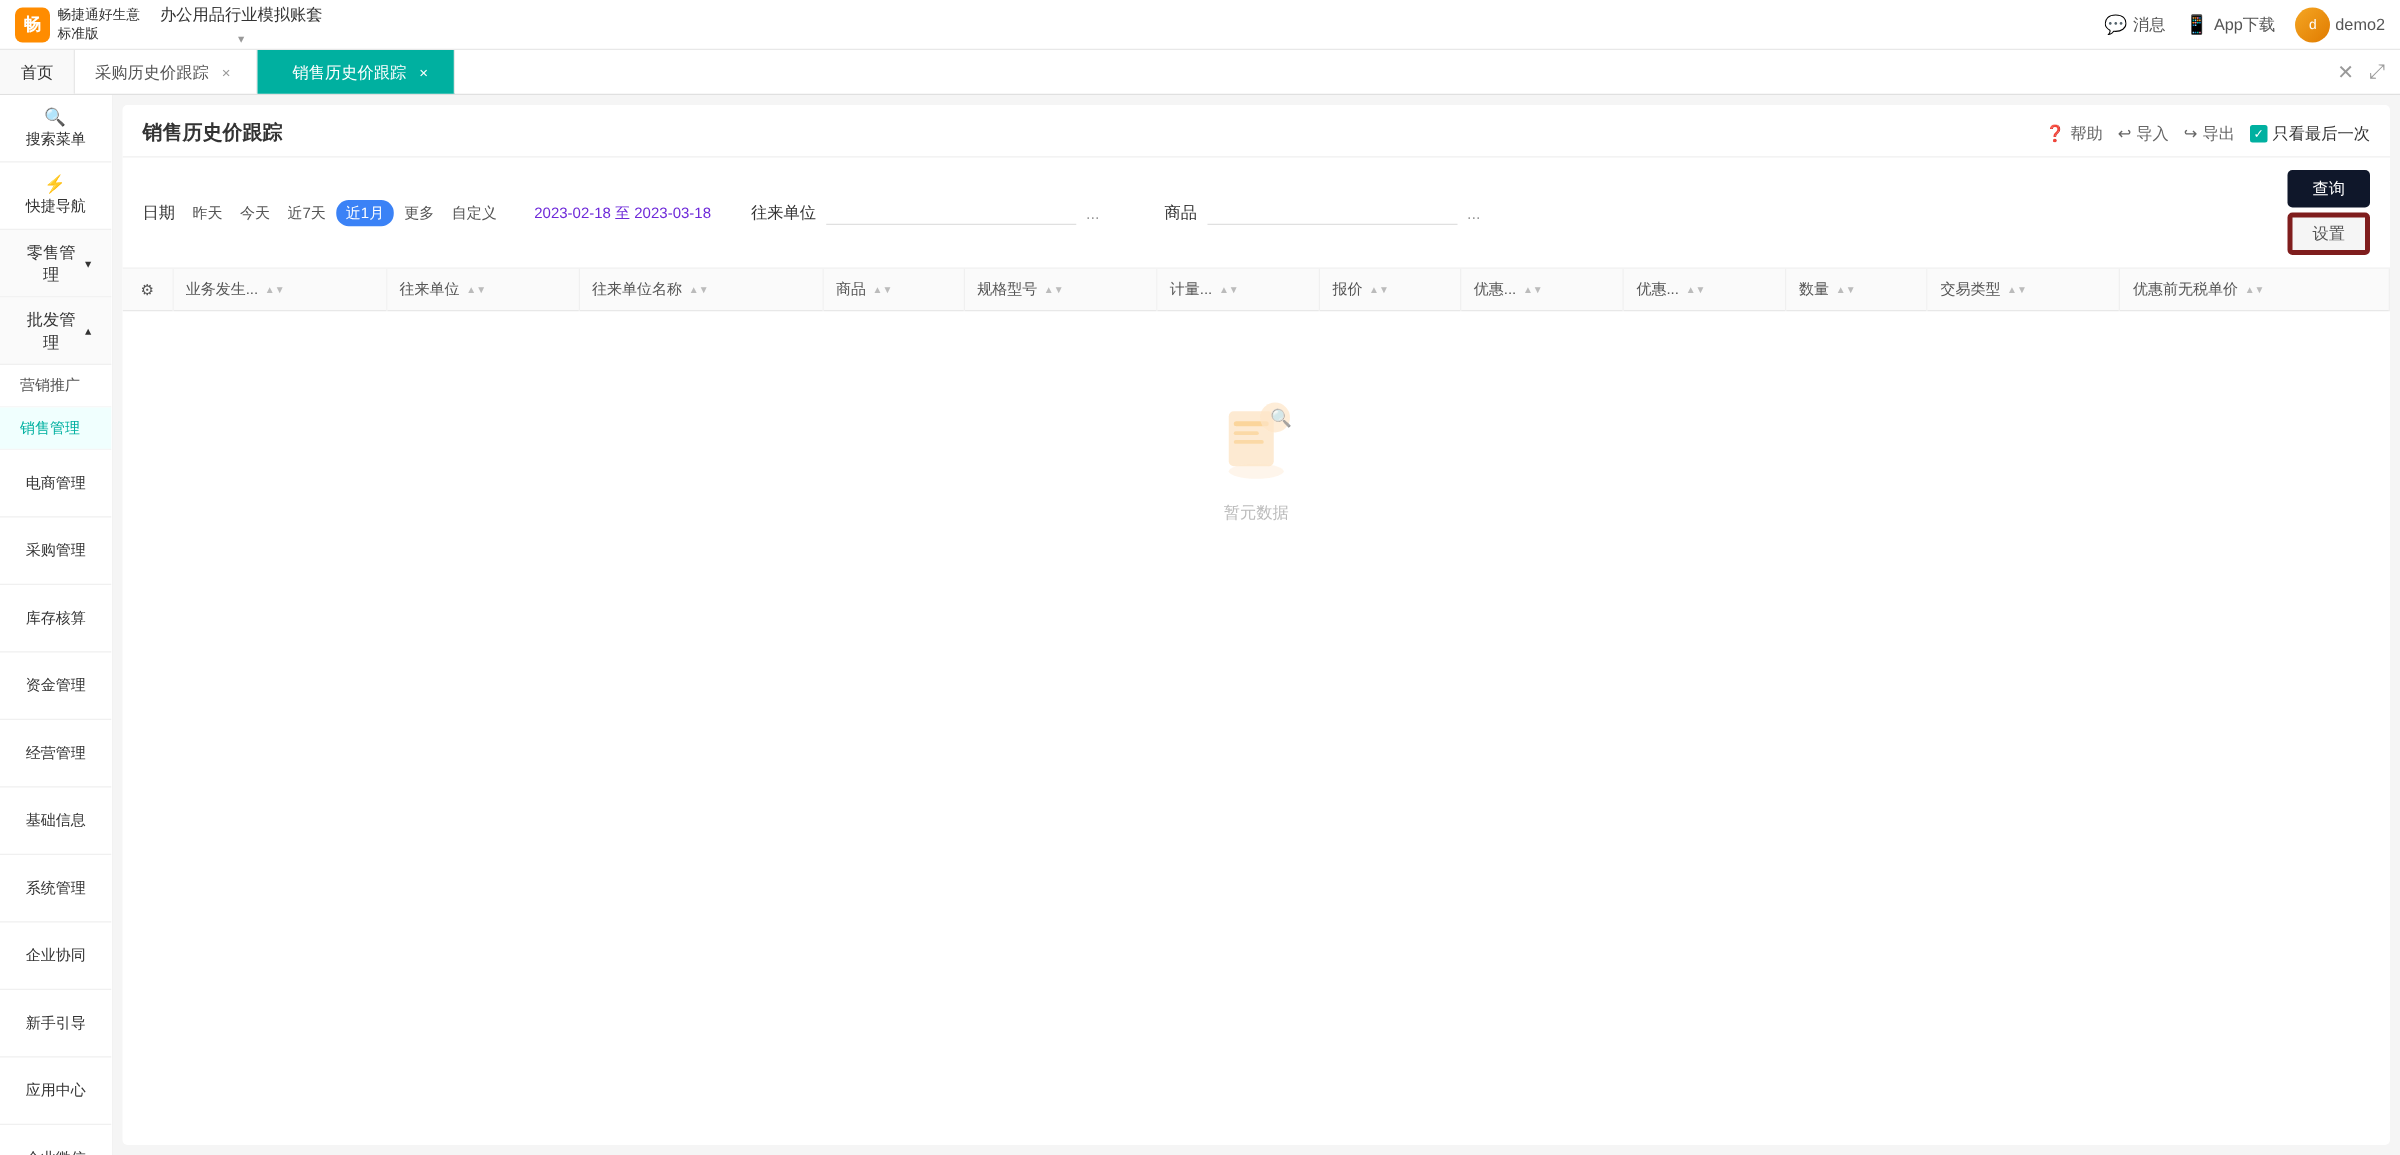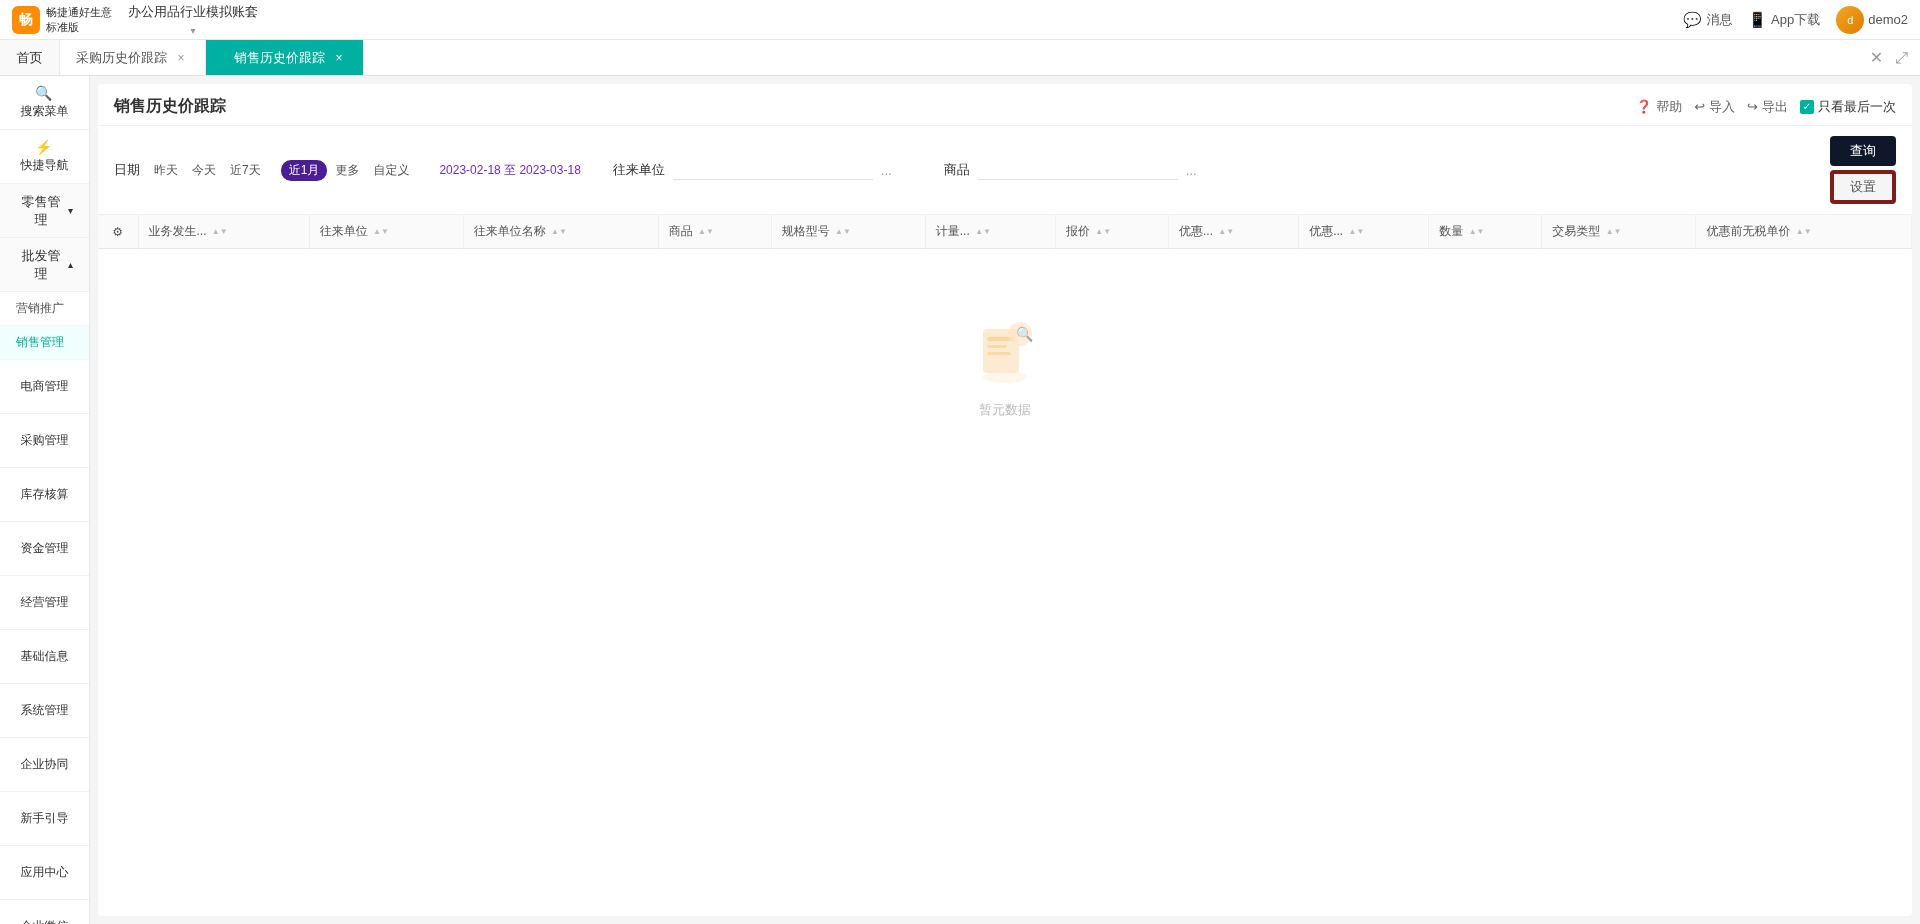--- a/index.html
+++ b/index.html
@@ -294,25 +294,24 @@
       gap: 2px;
     }
     .date-btn {
       padding: 2px 6px;
       font-size: 12px;
       color: #555;
       cursor: pointer;
       border-radius: 3px;
     }
     .date-btn.active {
-      background: #4c1d95;
+      background: #3b82f6;
       color: white;
       border-radius: 10px;
       padding: 2px 8px;
-      margin-left: 12px;
     }
     .date-range-text {
       font-size: 12px;
       color: #6d28d9;
       margin-left: 16px;
     }
     .filter-input-group {
       display: flex;
       align-items: center;
       gap: 8px;

